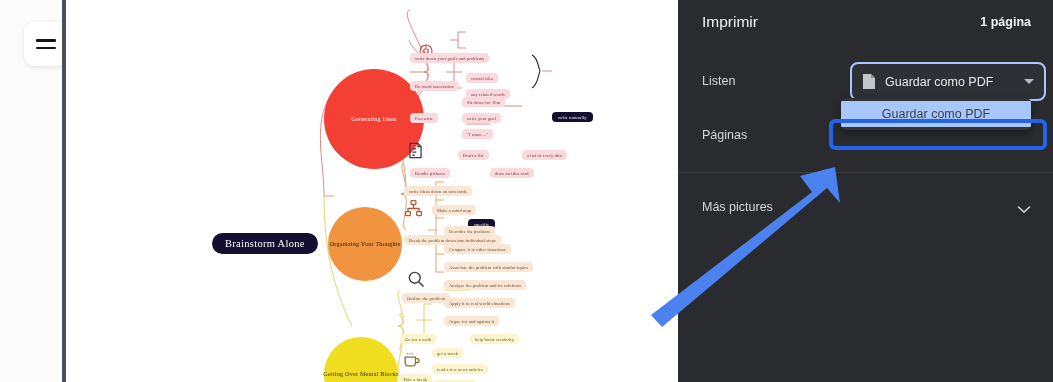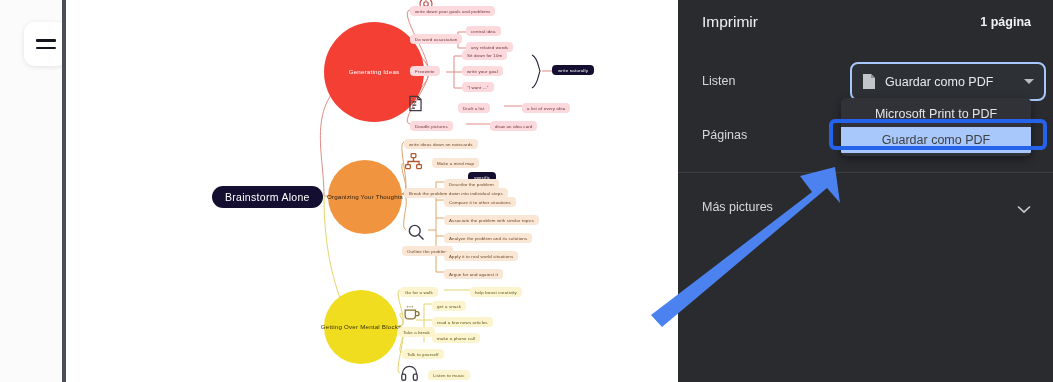--- a/index.html
+++ b/index.html
@@ -32,22 +32,23 @@
 
   
   .canvas {
     position: absolute; left: 66px; top: 0; width: 612px; height: 382px;
     background: #ffffff; overflow: hidden;
   }
   .canvas svg { position: absolute; left: 0; top: 0; }
 
   .node {
     position: absolute;
-    font-family: Liberation Sans, sans-serif;
+    font-family: Liberation Serif, serif;
     white-space: nowrap;
+    margin-top: 47px;
   }
 
   
   .root-pill {
     background: #140f30; color: #ffffff;
     border-radius: 14px; padding: 5px 13px;
     font-size: 10.5px; letter-spacing: .3px;
   }
 
   
@@ -327,21 +328,20 @@
         <svg width="14" height="17" viewBox="0 0 14 17">
           <path d="M1 1h8l4 4v11H1z" fill="#c2c5c9"></path>
           <path d="M9 1l4 4H9z" fill="#8e9297"></path>
         </svg>
       </span>
       <span class="select-val">Guardar como PDF</span>
       <span class="caret"></span>
     </div>
 
     <div class="dropdown">
-      <div class="dd-item">Microsoft Print to PDF</div>
       <div class="dd-item sel">Guardar como PDF</div>
     </div>
 
   </div>
 
   <div class="dd-highlight"></div>
 
   <svg class="arrow-layer">
     <g fill="#4b82f0">
       <path d="M651 315 L812 192 L800 176 L835 167 L840 203 L827 188 L662 327 Z"></path>

